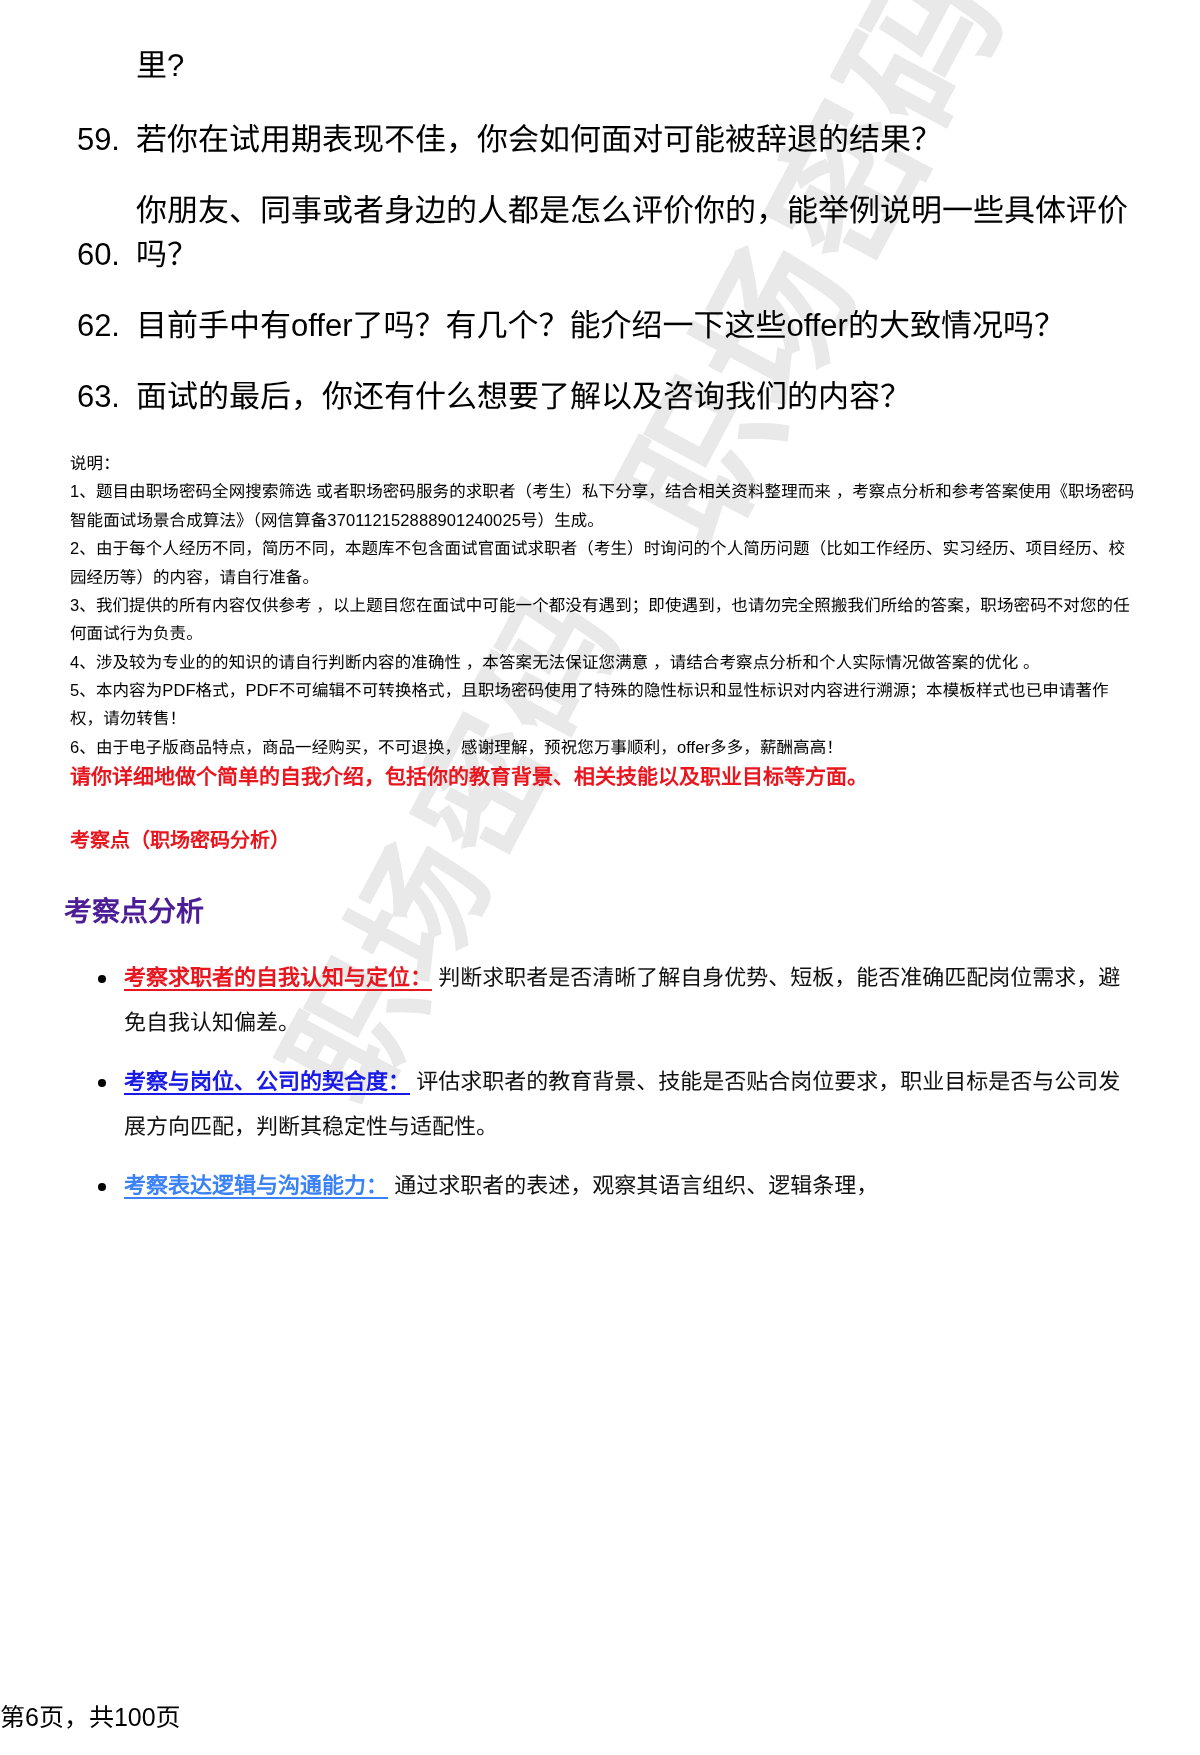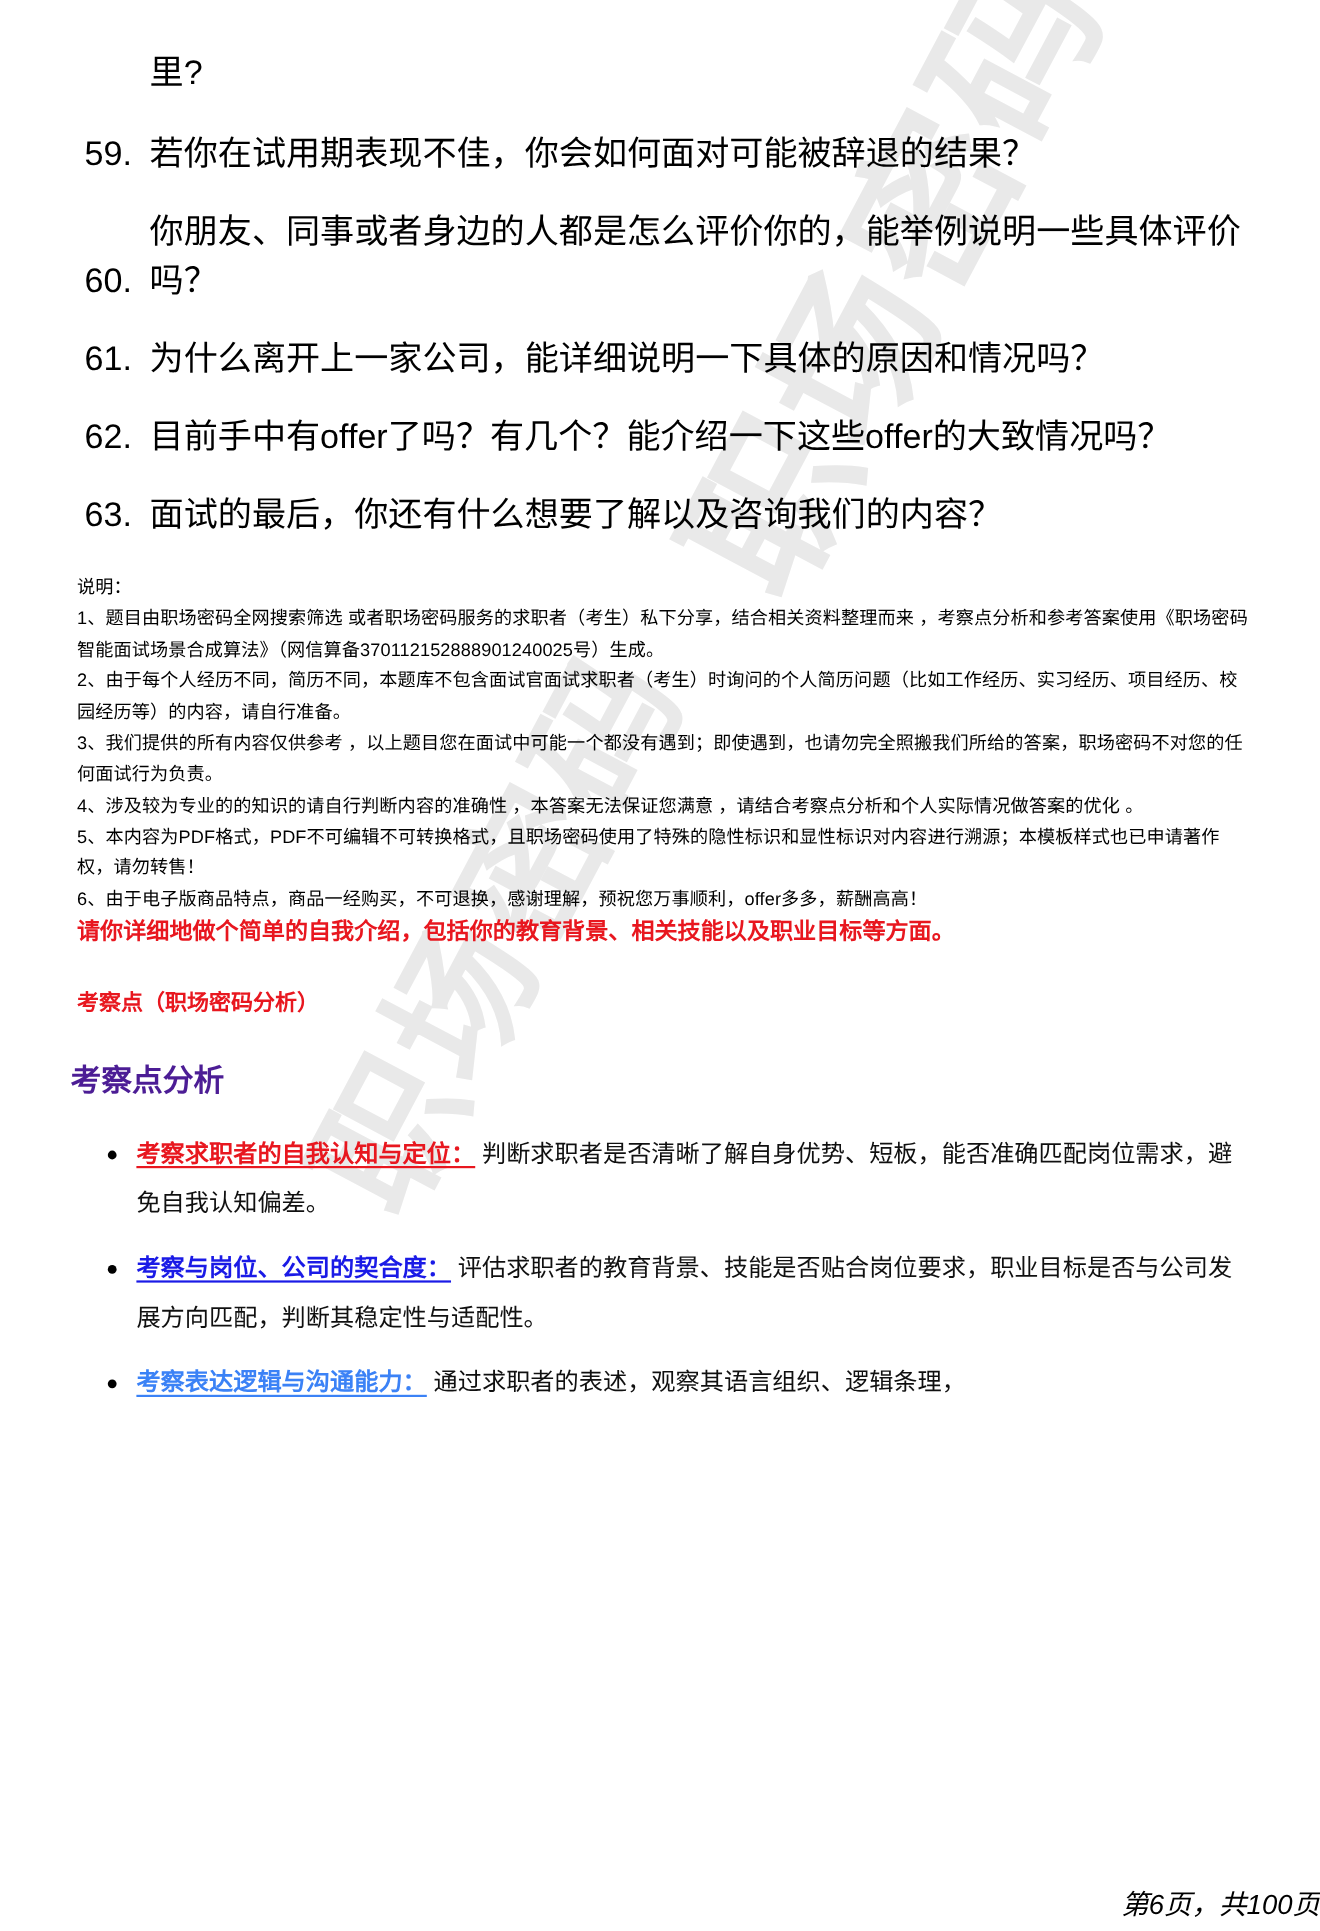--- a/index.html
+++ b/index.html
@@ -158,26 +158,25 @@
   }
   .lead-red   { color: #e8171f; }
   .lead-blue  { color: #1a1ae6; }
   .lead-green { color: #3b82f6; text-decoration: underline; }
 
   
   .page-footer {
     position: absolute;
     left: 0;
     right: 0;
-    bottom: 8px;
-    text-align: right;
+    bottom: 22px;
+    text-align: left;
     font-size: 25px;
     color: #000;
     z-index: 3;
-    font-style: italic;
   }
 </style>
 </head>
 <body>
 
 <div id="watermark-layer">
   <div class="wm wm-a">职场密码</div>
   <div class="wm wm-b">职场密码</div>
 </div>
 
@@ -189,24 +188,20 @@
   </div>
 
   <ul class="q-list">
     <li class="q-item">
       <span class="q-num">59.</span>
       <span class="q-text">若你在试用期表现不佳，你会如何面对可能被辞退的结果？</span>
     </li>
     <li class="q-item">
       <span class="q-num">60.</span>
       <span class="q-text">你朋友、同事或者身边的人都是怎么评价你的，能举例说明一些具体评价吗？</span>
-    </li>
-    <li class="q-item">
-      <span class="q-num">61.</span>
-      <span class="q-text">为什么离开上一家公司，能详细说明一下具体的原因和情况吗？</span>
     </li>
     <li class="q-item">
       <span class="q-num">62.</span>
       <span class="q-text">目前手中有offer了吗？有几个？能介绍一下这些offer的大致情况吗？</span>
     </li>
     <li class="q-item">
       <span class="q-num">63.</span>
       <span class="q-text">面试的最后，你还有什么想要了解以及咨询我们的内容？</span>
     </li>
   </ul>

